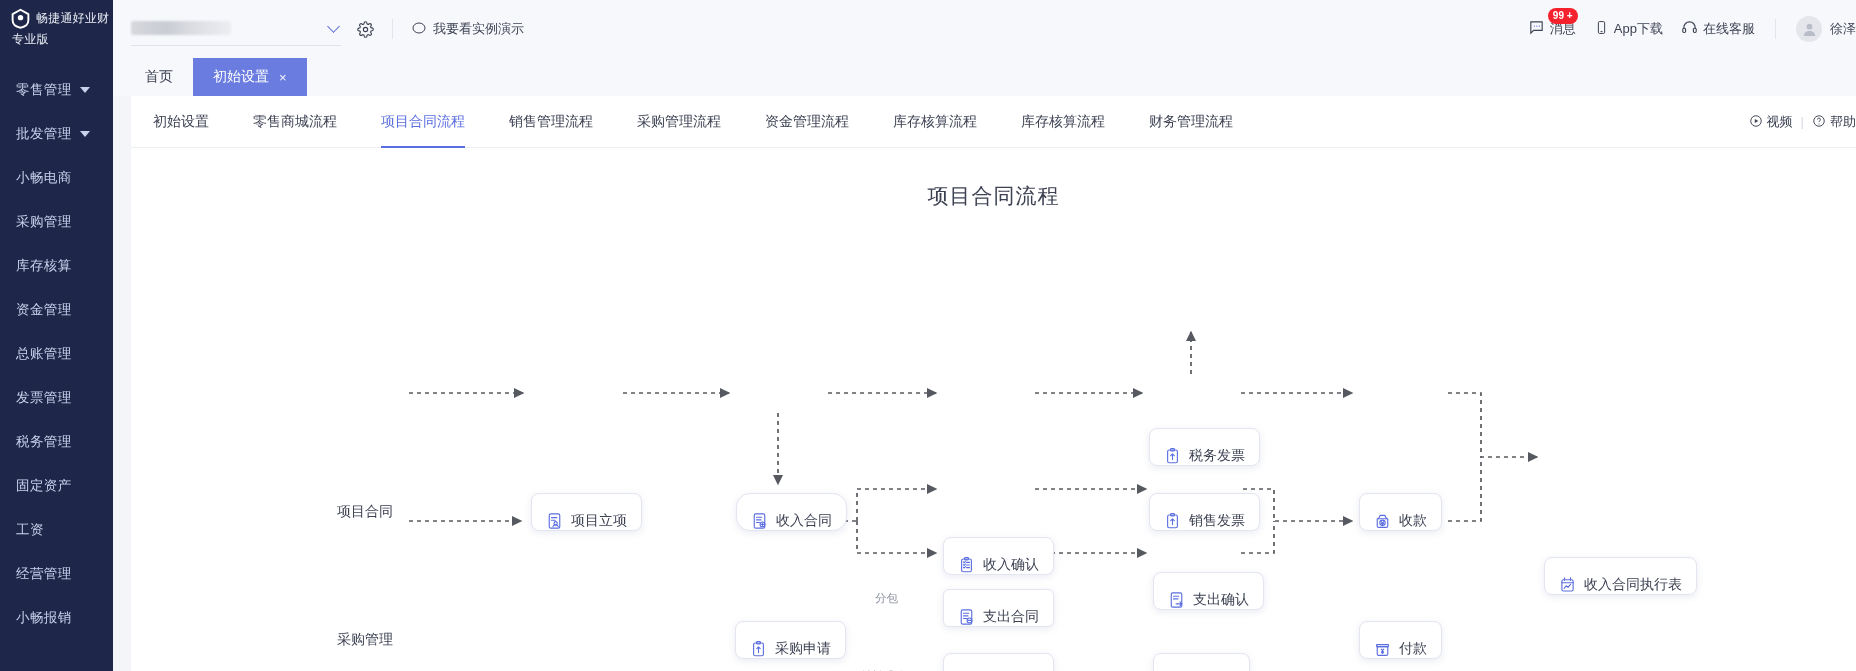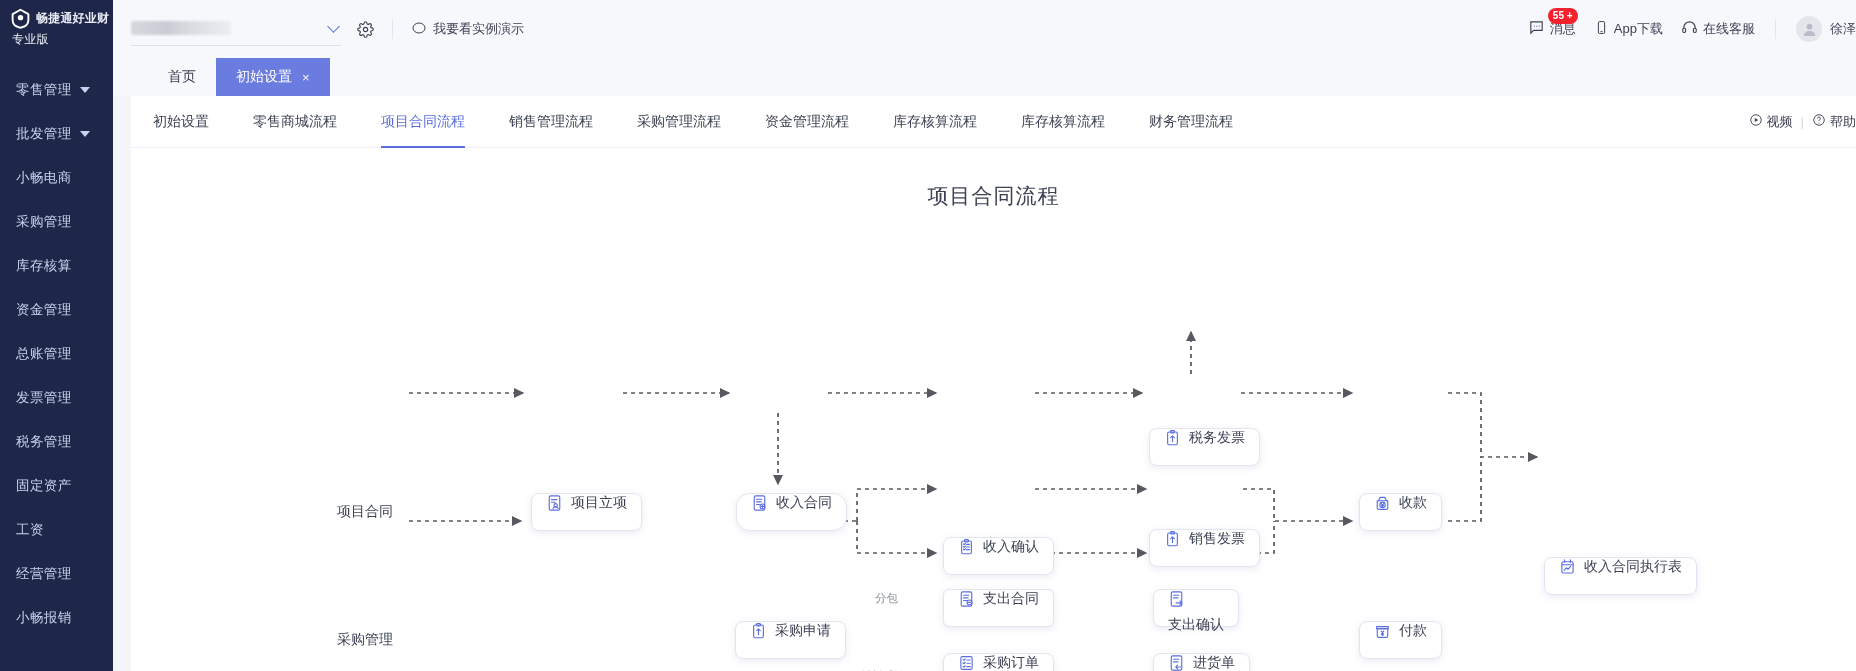--- a/index.html
+++ b/index.html
@@ -9,21 +9,21 @@
     background: #ffffff; overflow: hidden;
   }
   #app { position: relative; width: 1856px; height: 671px; display: flex; background:#f4f5f9; }
 
   
   .sidebar {
     width: 113px; height: 671px; background: #1e2749;
     flex: 0 0 113px; position: relative; overflow: hidden;
   }
   .logo-block { height: 58px; padding: 8px 0 0 10px; position: relative; }
-  .logo-row { display: flex; align-items: center; gap: 5px; font-weight: bold; }
+  .logo-row { display: flex; align-items: center; gap: 5px; }
   .logo-mark {
     width: 21px; height: 21px; flex: 0 0 21px;
     display:flex; align-items:center; justify-content:center;
   }
   .logo-text {
     color: #e9ecf5; font-size: 12px; white-space: nowrap;
     letter-spacing: .2px; overflow: hidden; max-width: 78px;
   }
   .logo-sub {
     color: #e9ecf5; font-size: 12px; margin-left: 2px; margin-top: 2px;
@@ -85,21 +85,21 @@
   }
   .avatar {
     width:26px;height:26px;border-radius:50%;background:#e4e6ec;
     display:flex;align-items:center;justify-content:center;
   }
   .user-name { color:#3d4253; font-size:13px; white-space:nowrap; }
 
   
   .tabstrip {
     height: 38px; background: #f7f8fc; display:flex; align-items:center;
-    padding-left: 35px; gap: 0px;
+    padding-left: 12px; gap: 0px;
   }
   .tab {
     height: 38px; padding: 0 20px; display:flex; align-items:center;
     font-size: 14px; color:#3d4253; cursor:pointer; background:transparent;
   }
   .tab.active { background:#6a7ce0; color:#fff; }
   .tab .x { margin-left: 10px; font-size: 13px; opacity:.95; }
 
   
   .panel {
@@ -115,34 +115,34 @@
     position:relative; height:52px; display:flex; align-items:center; white-space:nowrap;
   }
   .subtab.active { color:#5b6ee0; }
   .subtab.active::after{
     content:""; position:absolute; left:0; right:0; bottom:0; height:2px; background:#5b6ee0;
   }
   .subtabs-right {
     position:absolute; right: 0px; display:flex; align-items:center; gap:8px;
     font-size:13px; color:#3d4253;
   }
-  .sr-item{display:flex;align-items:flex-start;gap:4px;cursor:pointer;}
+  .sr-item{display:flex;align-items:flex-end;gap:4px;cursor:pointer;}
   .sr-sep{color:#d5d8e0;}
 
   
   .canvas { position:relative; height: 520px; width: 100%; }
   .flow-title {
     position:absolute; left:0; right:0; top: 34px; text-align:center;
     font-size: 21px; color:#3d4253; letter-spacing:1px;
   }
   svg.edges { position:absolute; left:0; top:0; width:100%; height:100%; pointer-events:none; }
 
   .node {
     position:absolute; height: 38px; background:#fff; border:1px solid #e3e5f0;
-    border-radius: 8px; display:flex; align-items:flex-start; gap:8px;
+    border-radius: 8px; display:flex; align-items:flex-end; gap:8px;
     padding: 0 14px; box-shadow: 0 2px 7px rgba(90,100,170,.13);
     font-size: 14px; color:#3d4253; white-space:nowrap; cursor:pointer;
   }
   .node svg { flex: 0 0 17px; }
   .rowlabel {
     position:absolute; font-size:14px; color:#3d4253; white-space:nowrap;
   }
   .edgelabel {
     position:absolute; font-size:11.5px; color:#8a8f9e; white-space:nowrap;
   }
@@ -237,21 +237,21 @@
         <div class="hdr-item">
           <span>
             <svg width="17" height="17" viewBox="0 0 24 24" fill="none" stroke="#3d4253" stroke-width="1.6">
               <path d="M4 4h16v12H8l-4 4z"></path>
               <circle cx="9" cy="10" r="1" fill="#5b6ee0" stroke="none"></circle>
               <circle cx="12.5" cy="10" r="1" fill="#5b6ee0" stroke="none"></circle>
               <circle cx="16" cy="10" r="1" fill="#5b6ee0" stroke="none"></circle>
             </svg>
           </span>
           <span>消息</span>
-          <span class="badge">55 +</span>
+          <span class="badge">99 +</span>
         </div>
         <div class="hdr-item">
           <span>
             <svg width="15" height="15" viewBox="0 0 24 24" fill="none" stroke="#3d4253" stroke-width="1.6">
               <rect x="7" y="2.5" width="10" height="19" rx="2"></rect>
               <line x1="10.5" y1="18.5" x2="13.5" y2="18.5"></line>
             </svg>
           </span>
           <span>App下载</span>
         </div>
@@ -411,21 +411,21 @@
             <div class="node" style="left: 1018px; top: 280px;">
               <span style="display: flex;">
                 <svg viewBox="0 0 22 24" width="17" height="18">
                   <rect x="4.5" y="4" width="13" height="17" rx="2" stroke="#5b6ee0" stroke-width="1.5" fill="none" stroke-linejoin="round" stroke-linecap="round"></rect>
                   <rect x="8.5" y="2" width="5" height="3.2" rx="1" stroke="#5b6ee0" stroke-width="1.5" fill="none" stroke-linejoin="round" stroke-linecap="round"></rect>
                   <path d="M11 16.5V9.5M8.6 11.6L11 9.2l2.4 2.4" stroke="#5b6ee0" stroke-width="1.5" fill="none" stroke-linejoin="round" stroke-linecap="round"></path>
                 </svg>
               </span>
               <span>税务发票</span>
             </div>
-            <div class="node" style="left: 1018px; top: 345px; margin-top: 36px;">
+            <div class="node" style="left: 1018px; top: 345px;">
               <span style="display: flex;">
                 <svg viewBox="0 0 22 24" width="17" height="18">
                   <rect x="4.5" y="4" width="13" height="17" rx="2" stroke="#5b6ee0" stroke-width="1.5" fill="none" stroke-linejoin="round" stroke-linecap="round"></rect>
                   <rect x="8.5" y="2" width="5" height="3.2" rx="1" stroke="#5b6ee0" stroke-width="1.5" fill="none" stroke-linejoin="round" stroke-linecap="round"></rect>
                   <path d="M11 16.5V9.5M8.6 11.6L11 9.2l2.4 2.4" stroke="#5b6ee0" stroke-width="1.5" fill="none" stroke-linejoin="round" stroke-linecap="round"></path>
                 </svg>
               </span>
               <span>销售发票</span>
             </div>
             <div class="node" style="left: 1228px; top: 345px;">
@@ -466,21 +466,21 @@
                   <rect x="4" y="2.5" width="14" height="19" rx="2" stroke="#5b6ee0" stroke-width="1.5" fill="none" stroke-linejoin="round" stroke-linecap="round"></rect>
                   <line x1="7" y1="7" x2="14" y2="7" stroke="#5b6ee0" stroke-width="1.5" fill="none" stroke-linejoin="round" stroke-linecap="round"></line>
                   <line x1="7" y1="10.5" x2="13" y2="10.5" stroke="#5b6ee0" stroke-width="1.5" fill="none" stroke-linejoin="round" stroke-linecap="round"></line>
                   <path d="M7 14h5" stroke="#5b6ee0" stroke-width="1.5" fill="none" stroke-linejoin="round" stroke-linecap="round"></path>
                   <circle cx="15" cy="16.5" r="3.2" stroke="#5b6ee0" stroke-width="1.5" fill="none" stroke-linejoin="round" stroke-linecap="round"></circle>
                   <path d="M13.5 16.5h3" stroke="#5b6ee0" stroke-width="1.5" fill="none" stroke-linejoin="round" stroke-linecap="round"></path>
                 </svg>
               </span>
               <span>支出合同</span>
             </div>
-            <div class="node" style="left: 1022px; top: 441px; flex-direction: column;">
+            <div class="node" style="left: 1022px; top: 424px;">
               <span style="display: flex;">
                 <svg viewBox="0 0 22 24" width="17" height="18">
                   <rect x="4" y="2.5" width="14" height="19" rx="2" stroke="#5b6ee0" stroke-width="1.5" fill="none" stroke-linejoin="round" stroke-linecap="round"></rect>
                   <line x1="7" y1="7" x2="14" y2="7" stroke="#5b6ee0" stroke-width="1.5" fill="none" stroke-linejoin="round" stroke-linecap="round"></line>
                   <line x1="7" y1="10.5" x2="13" y2="10.5" stroke="#5b6ee0" stroke-width="1.5" fill="none" stroke-linejoin="round" stroke-linecap="round"></line>
                   <path d="M15.6 14.5l2.6 2.6-2.6 2.6M18 17.1H10.5" stroke="#5b6ee0" stroke-width="1.5" fill="none" stroke-linejoin="round" stroke-linecap="round"></path>
                 </svg>
               </span>
               <span>支出确认</span>
             </div>

